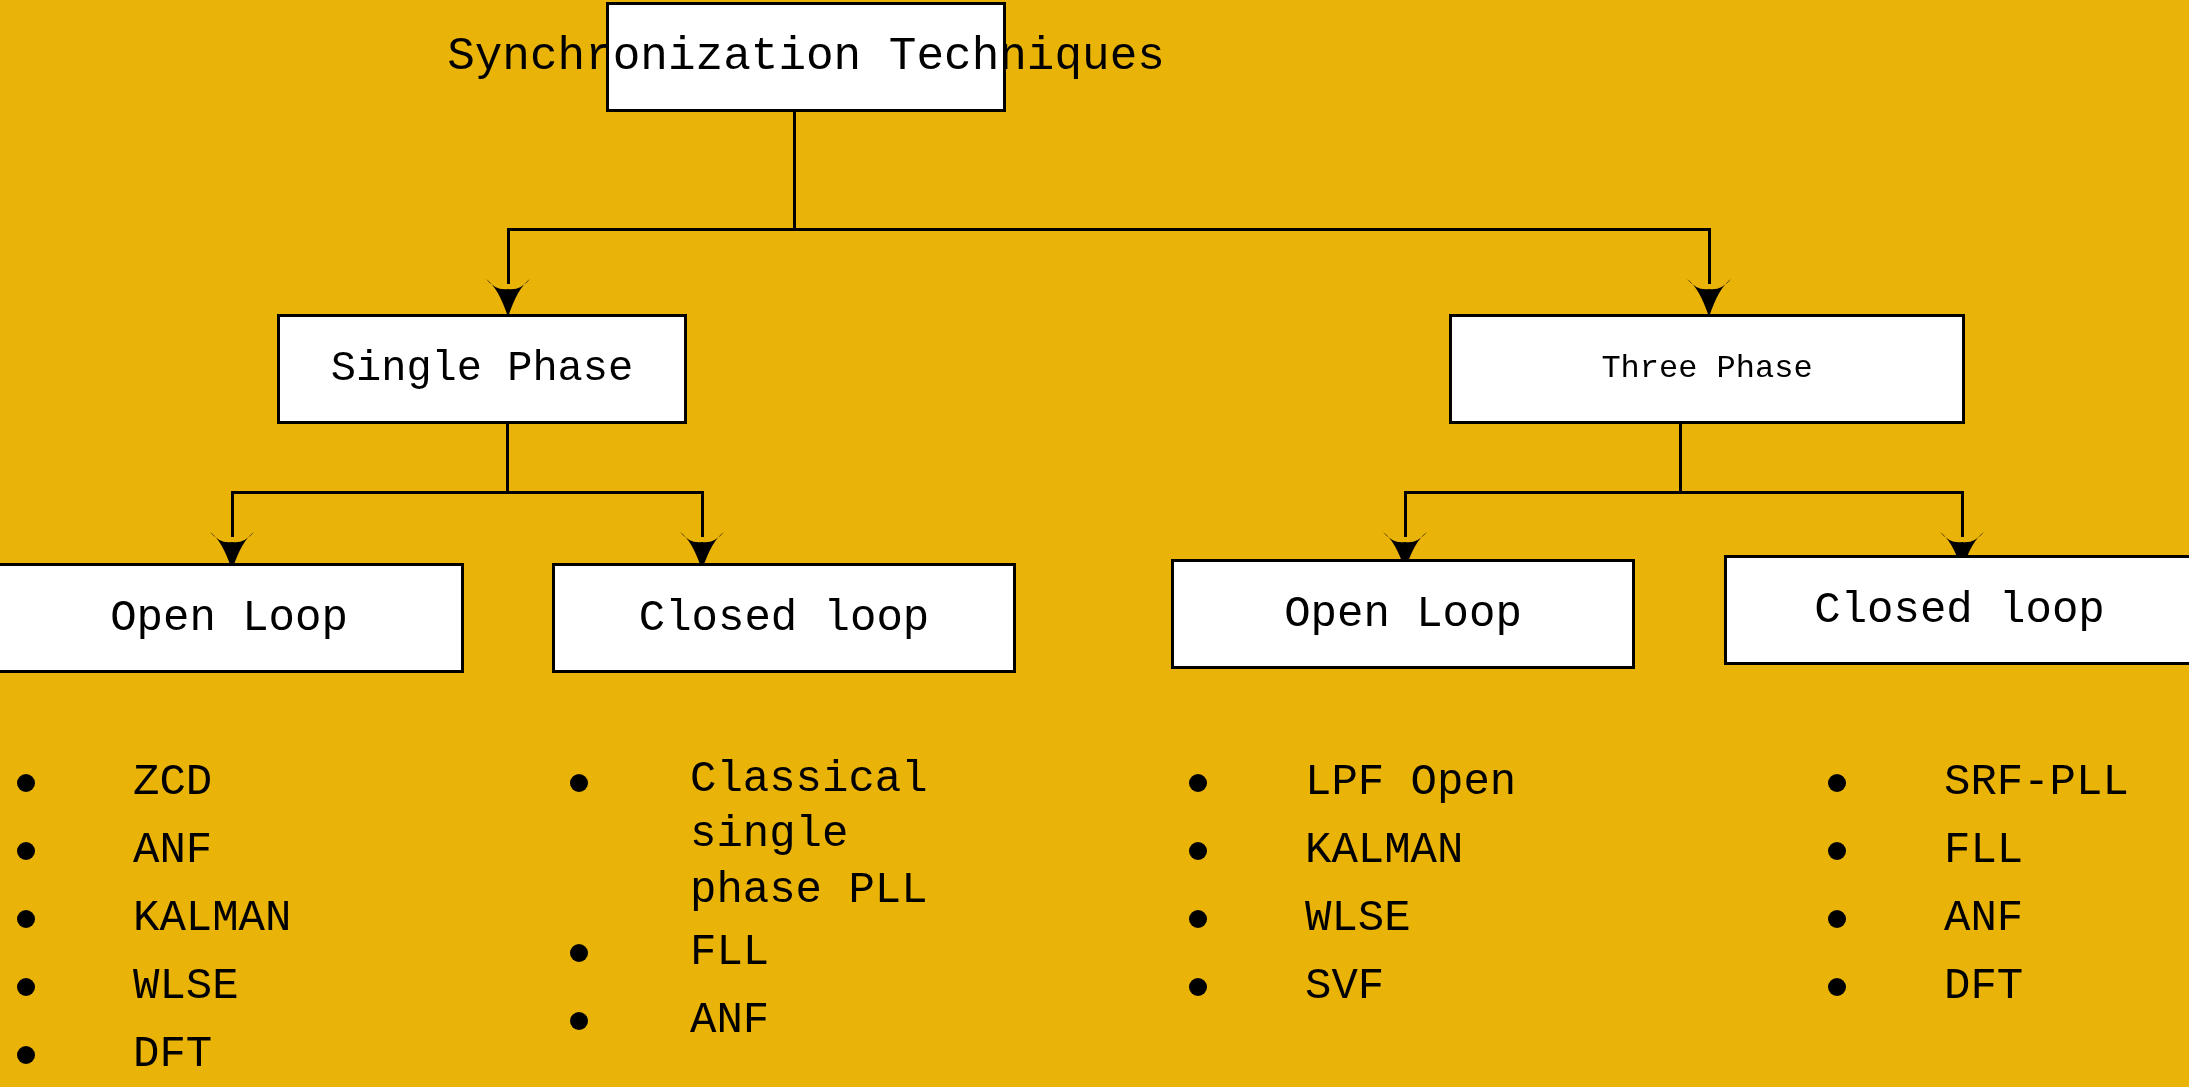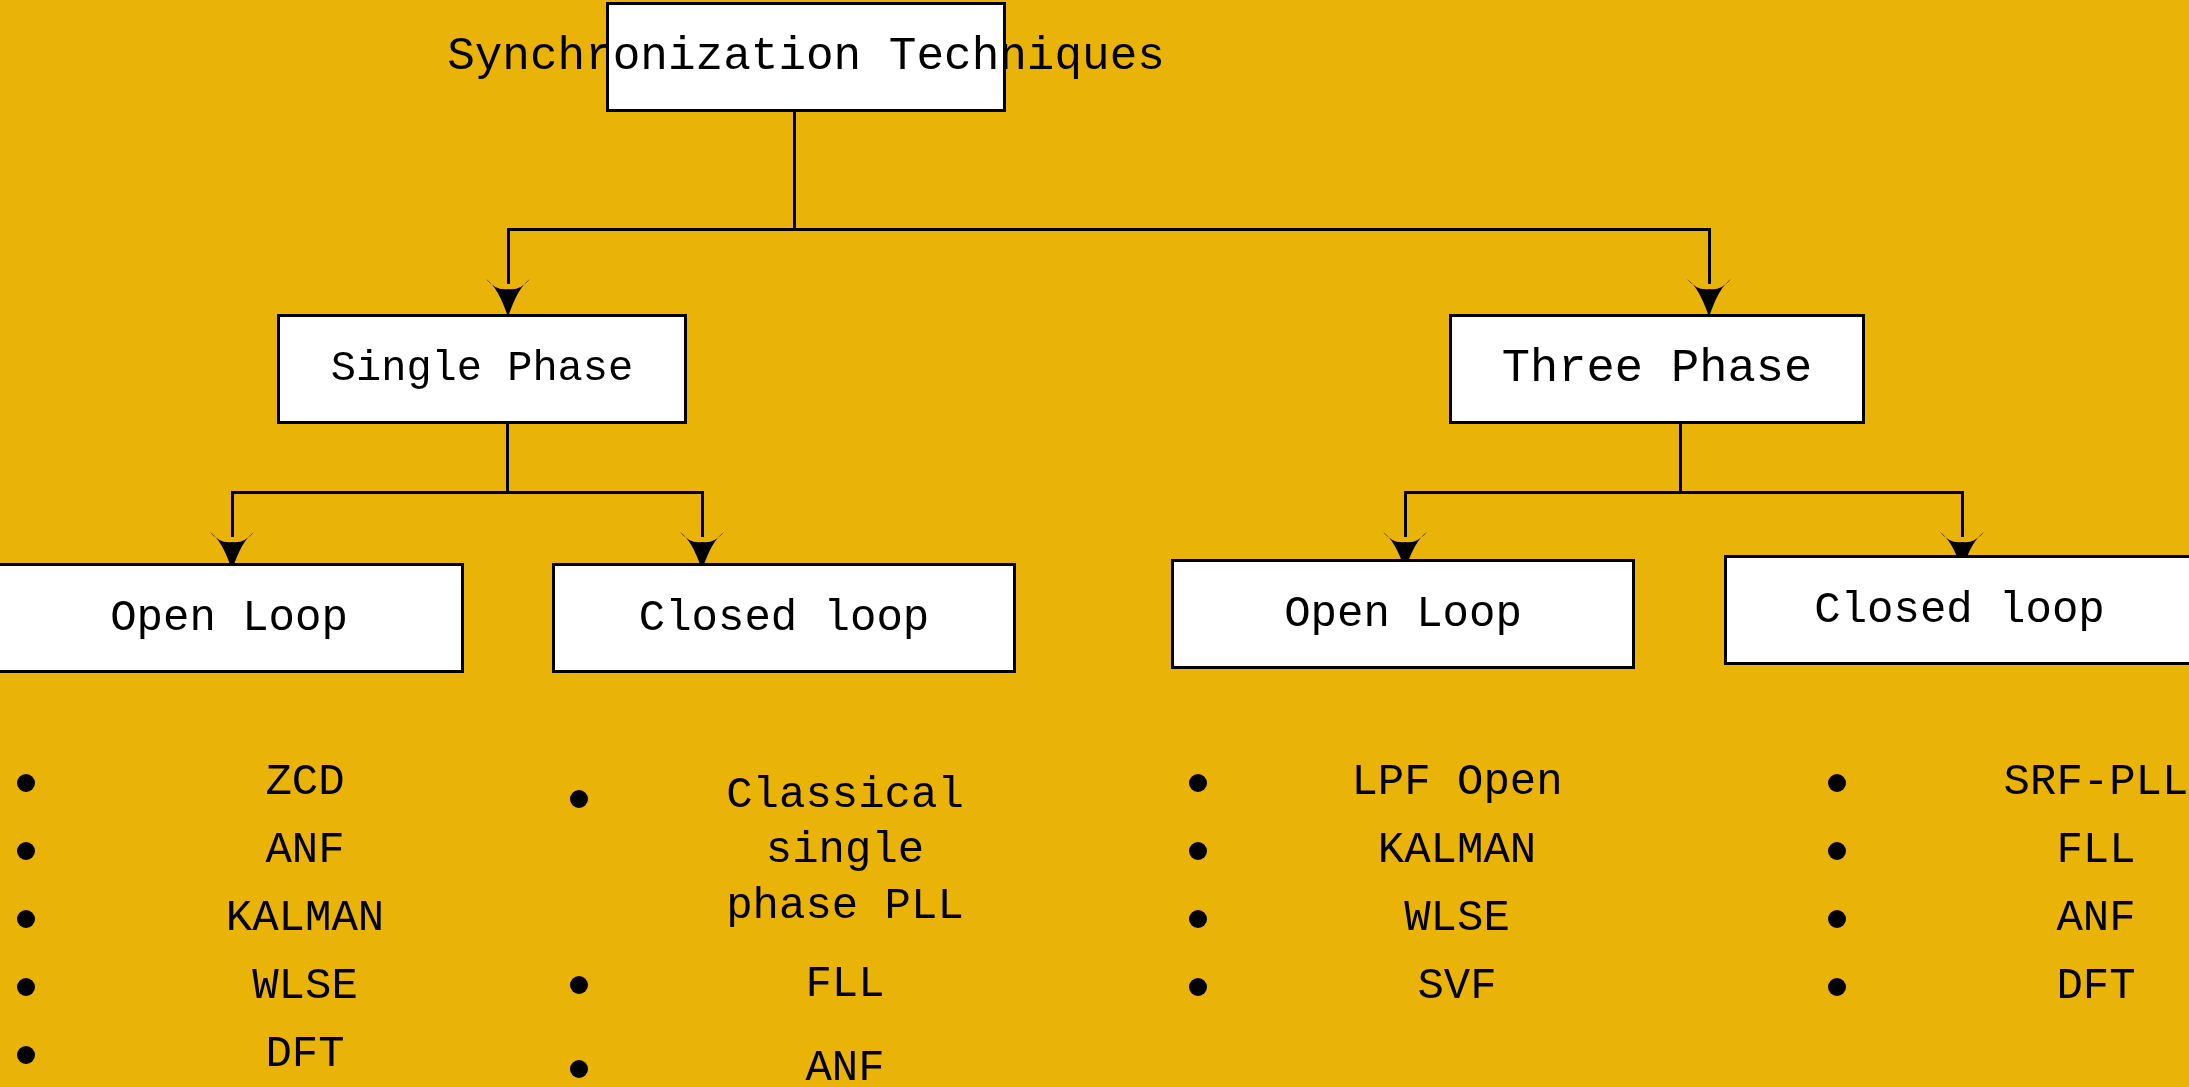--- a/index.html
+++ b/index.html
@@ -32,21 +32,21 @@
     line-height: 1.1;
     white-space: nowrap;
   }
   .node .node-label {
     display: block;
     padding: 0 6px;
   }
 
   #node-root      { left: 606px;  top: 2px;   width: 400px; height: 110px; font-size: 46px; }
   #node-single    { left: 277px;  top: 314px; width: 410px; height: 110px; font-size: 42px; }
-  #node-three     { left: 1449px; top: 314px; width: 416px; height: 110px; font-size: 47px; }
+  #node-three     { left: 1449px; top: 314px; width: 516px; height: 110px; font-size: 32px; }
 
   #node-sp-open   { left: -6px;   top: 563px; width: 470px; height: 110px; font-size: 44px; }
   #node-sp-closed { left: 552px;  top: 563px; width: 464px; height: 110px; font-size: 44px; }
   #node-tp-open   { left: 1171px; top: 559px; width: 464px; height: 110px; font-size: 44px; }
   #node-tp-closed { left: 1724px; top: 555px; width: 471px; height: 110px; font-size: 44px; }
 
   
   .vline {
     position: absolute;
     width: 3px;
@@ -106,32 +106,31 @@
     top: 26px;
     width: 18px;
     height: 18px;
     border-radius: 50%;
     background: #000000;
   }
   .bullet-text {
     display: block;
     line-height: 68px;
     white-space: pre-line;
-    text-align: center;
   }
   .bullet-text.wrap {
     line-height: 1.26;
     padding-top: 4px;
   }
 
   #list-sp-open   { left: 17px;   width: 460px; }
   #list-sp-open   .bullet-text { margin-left: 116px; }
 
   #list-sp-closed { left: 570px;  width: 430px; }
-  #list-sp-closed .bullet-text { margin-left: 120px; margin-top: 16px; }
+  #list-sp-closed .bullet-text { margin-left: 120px; }
 
   #list-tp-open   { left: 1189px; width: 420px; }
   #list-tp-open   .bullet-text { margin-left: 116px; }
 
   #list-tp-closed { left: 1828px; width: 420px; }
   #list-tp-closed .bullet-text { margin-left: 116px; }
 </style>
 </head>
 <body>
 

